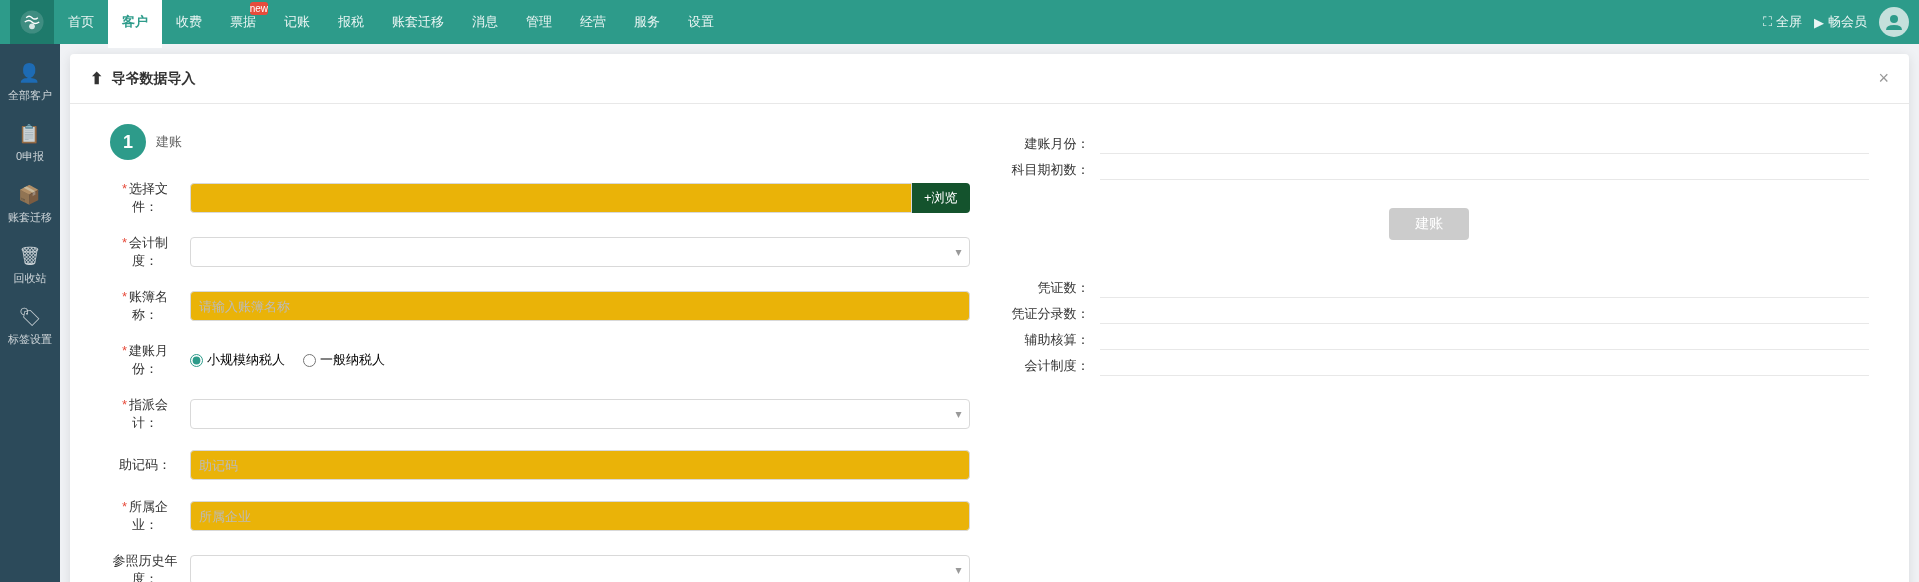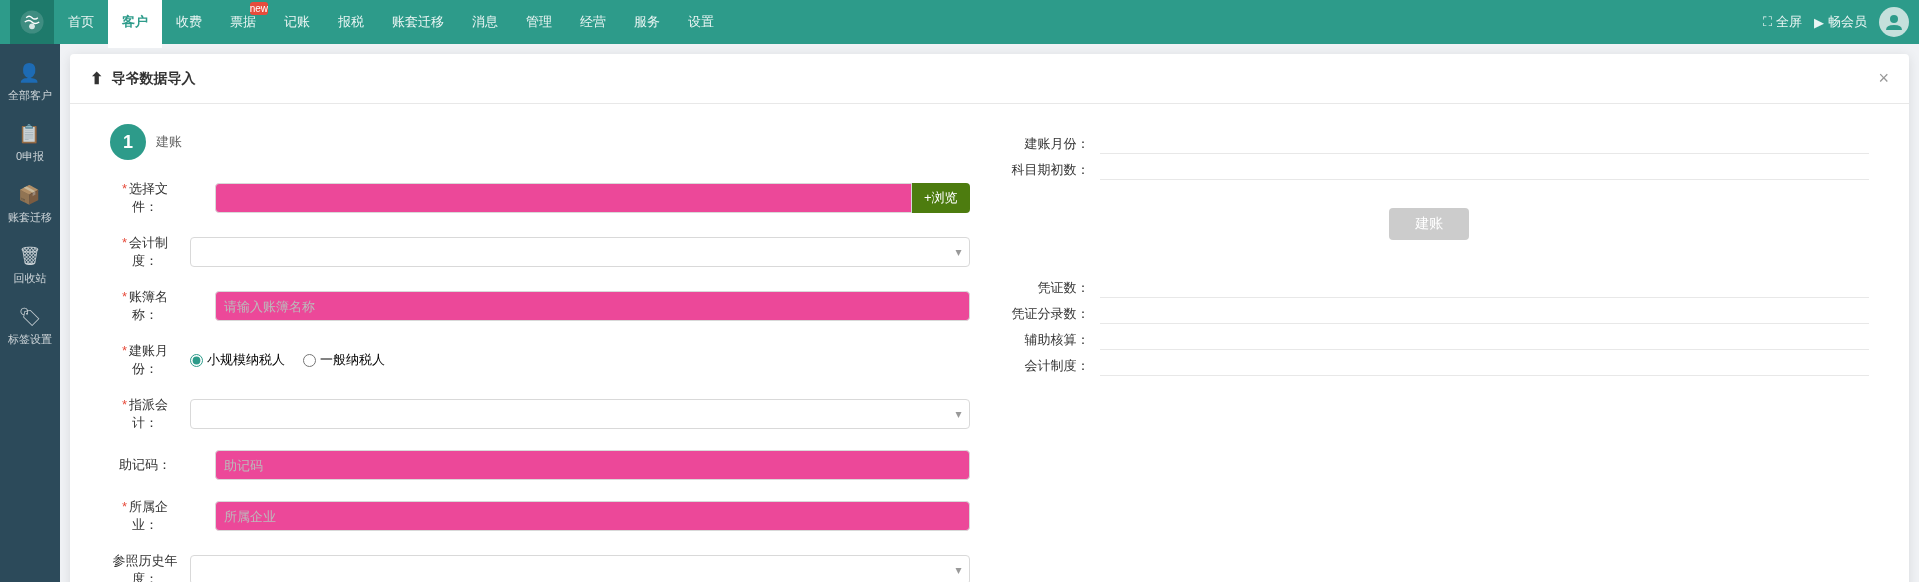--- a/index.html
+++ b/index.html
@@ -82,43 +82,42 @@
     .form-group {
       display: flex; align-items: center; margin-bottom: 18px;
     }
     .form-label {
       width: 80px; text-align: center; padding-right: 10px; color: #333; font-size: 13px; flex-shrink: 0;
     }
     .form-label.required::before { content: '*'; color: #e74c3c; margin-right: 2px; }
     .form-control {
       flex: 1; height: 30px; border: 1px solid #d9d9d9; border-radius: 4px;
       padding: 0 8px; font-size: 13px; color: #333; outline: none;
-      background: #ec4899;
-      margin-left: 25px;
+      background: #eab308;
     }
     .form-control::placeholder { color: #bbb; }
 
     .select-wrap { position: relative; flex: 1; }
     .select-wrap select {
       width: 100%; height: 30px; border: 1px solid #d9d9d9; border-radius: 4px;
       padding: 0 24px 0 8px; font-size: 13px; color: #333; outline: none;
       background: #fff; appearance: none; cursor: pointer;
     }
     .select-wrap::after {
       content: '▾'; position: absolute; right: 8px; top: 50%; transform: translateY(-50%);
       color: #999; pointer-events: none; font-size: 12px;
     }
 
     .file-input-wrap { display: flex; flex: 1; gap: 0; }
     .file-input-wrap input {
       flex: 1; height: 30px; border: 1px solid #d9d9d9; border-radius: 4px 0 0 4px;
       padding: 0 8px; font-size: 13px; outline: none;
     }
     .browse-btn {
-      height: 30px; padding: 0 12px; background: #4d7c0f; color: #fff;
+      height: 30px; padding: 0 12px; background: #14532d; color: #fff;
       border: none; border-radius: 0 4px 4px 0; cursor: pointer; font-size: 13px; white-space: nowrap;
     }
 
     .radio-group { display: flex; align-items: center; gap: 18px; flex: 1; }
     .radio-label { display: flex; align-items: center; gap: 4px; cursor: pointer; font-size: 13px; }
     .radio-label input[type="radio"] { accent-color: #2d9b8a; }
 
     
     .info-group {
       display: flex; align-items: center; margin-bottom: 6px;

